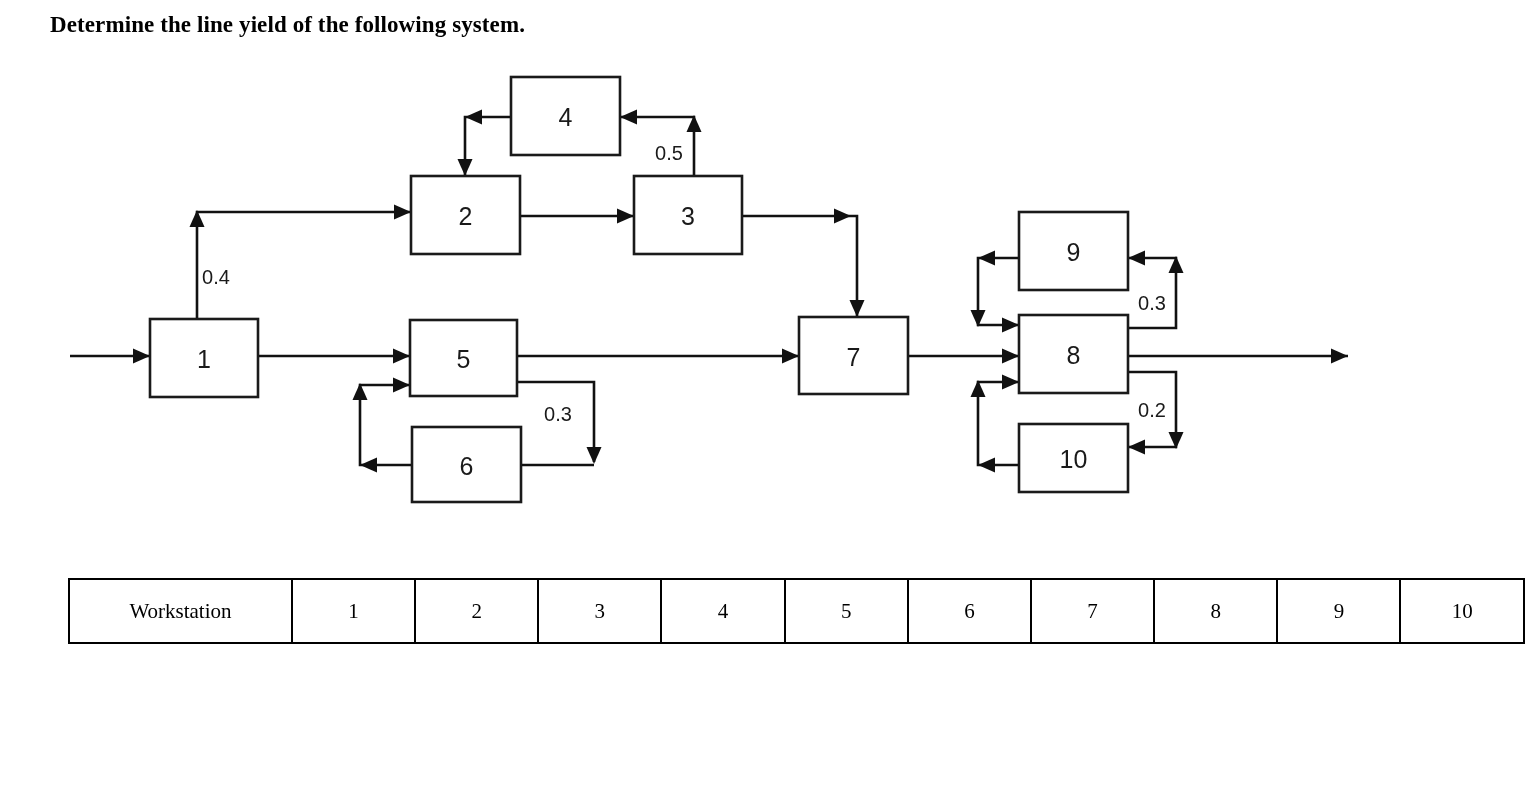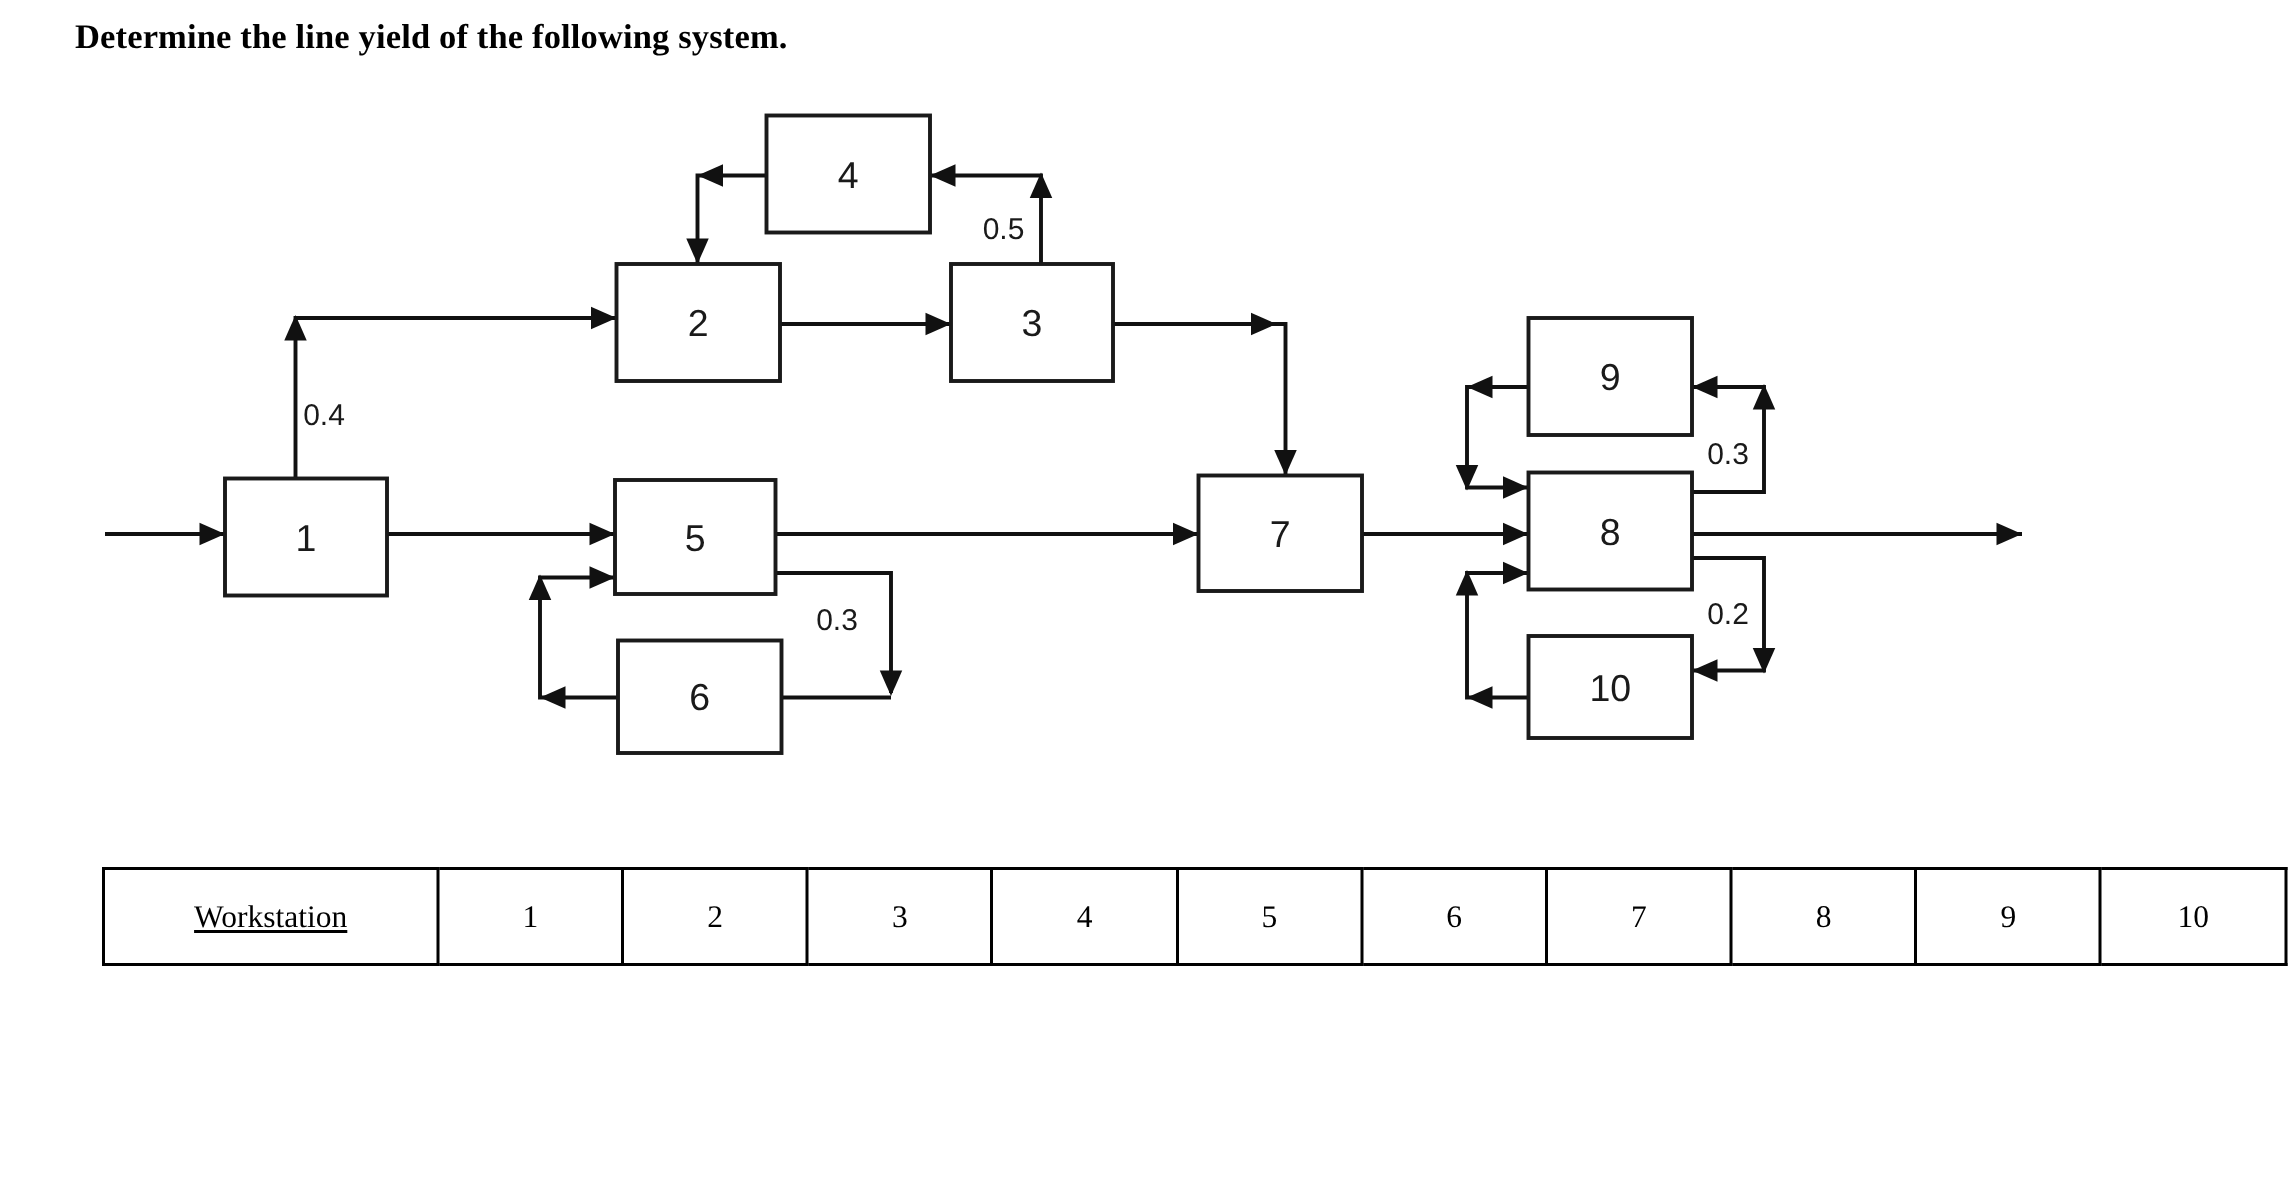--- a/index.html
+++ b/index.html
@@ -81,21 +81,20 @@
     font-weight: normal;
     text-align: center;
     height: 62px;
     padding: 0 4px;
     color: #000000;
     background: #ffffff;
   }
   table#scrap-table td.rowhead,
   table#scrap-table th.rowhead {
     width: 216px;
-    text-decoration: underline;
   }
   table#scrap-table td.datacell,
   table#scrap-table th.datacell {
     width: 116px;
   }
 </style>
 </head>
 <body>
 
 <div id="page-title">Determine the line yield of the following system.</div>

